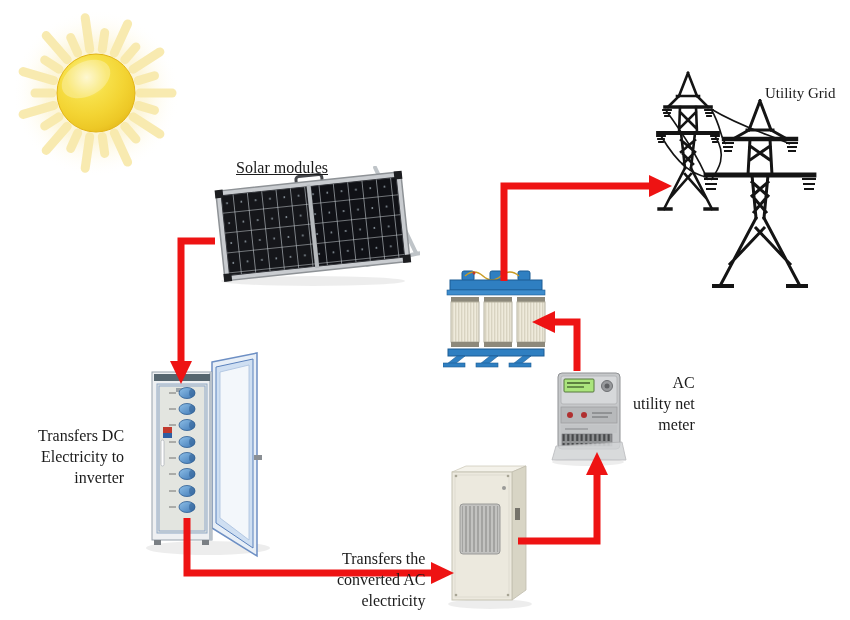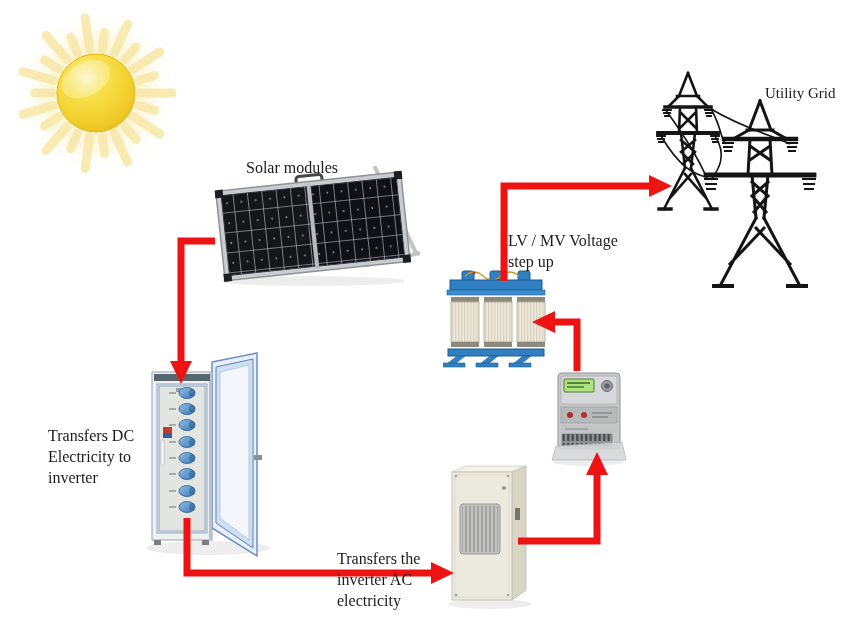--- a/index.html
+++ b/index.html
@@ -1,20 +1,20 @@
 <!DOCTYPE html>
 <html><head>
 <meta charset="utf-8">
 <style>
   html,body{margin:0;padding:0;background:#ffffff;}
   .canvas{position:relative;width:850px;height:620px;background:#ffffff;overflow:hidden;
           font-family:"Liberation Serif", serif;}
   .fig{position:absolute;}
-  .lbl{position:absolute;font-size:16px;line-height:1.3;color:#1b1b1b;white-space:pre-line;}
-  .lbl.center{text-align:center;}
+  .lbl{position:absolute;font-size:16px;line-height:1.3;color:#1b1b1b;white-space:pre-line;text-align:right;}
+  .lbl.center{text-align:left;text-decoration:underline;}
   .lbl.small{font-size:15px;}
   .arrows{position:absolute;left:0;top:0;pointer-events:none;}
 </style>
 </head>
 <body>
 
 <div class="canvas">
 
   <svg class="fig" style="left:8px;top:5px" width="176" height="176" viewBox="0 0 176 176">
     <defs>
@@ -295,23 +295,24 @@
     <g stroke="#ee1313" stroke-width="7" fill="none">
       <polyline points="215,241 181,241 181,362" marker-end="url(#ah)"></polyline>
       <polyline points="187,518 187,573 432,573" marker-end="url(#ah)"></polyline>
       <polyline points="518,541 597,541 597,474" marker-end="url(#ah)"></polyline>
       <polyline points="577,371 577,322 554,322" marker-end="url(#ah)"></polyline>
       <polyline points="504,281 504,186 650,186" marker-end="url(#ah)"></polyline>
     </g>
   </svg>
 
   <div class="lbl center" style="left:236px;top:158px;width:112px">Solar modules</div>
-  <div class="lbl" style="left:48px;top:426px">Transfers DC
+  <div class="lbl" style="left:38px;top:426px">Transfers DC
 Electricity to
 inverter</div>
   <div class="lbl" style="left:337px;top:549px">Transfers the
-inverter AC
+converted AC
 electricity</div>
-  <div class="lbl" style="left:508px;top:231px">LV / MV Voltage
-step up</div>
+  <div class="lbl" style="left:633px;top:373px">AC
+utility net
+meter</div>
   <div class="lbl small" style="left:765px;top:84px">Utility Grid</div>
 
 </div>
 
 </body></html>

